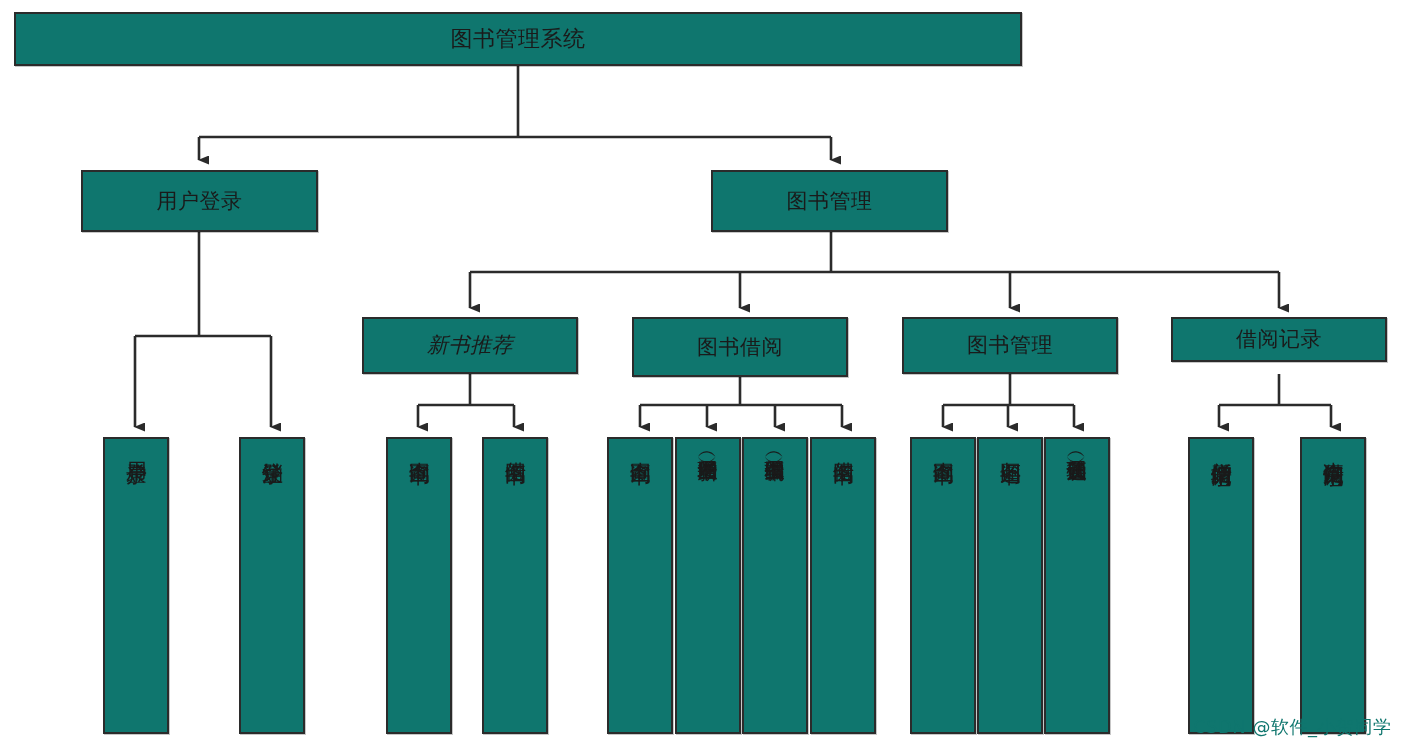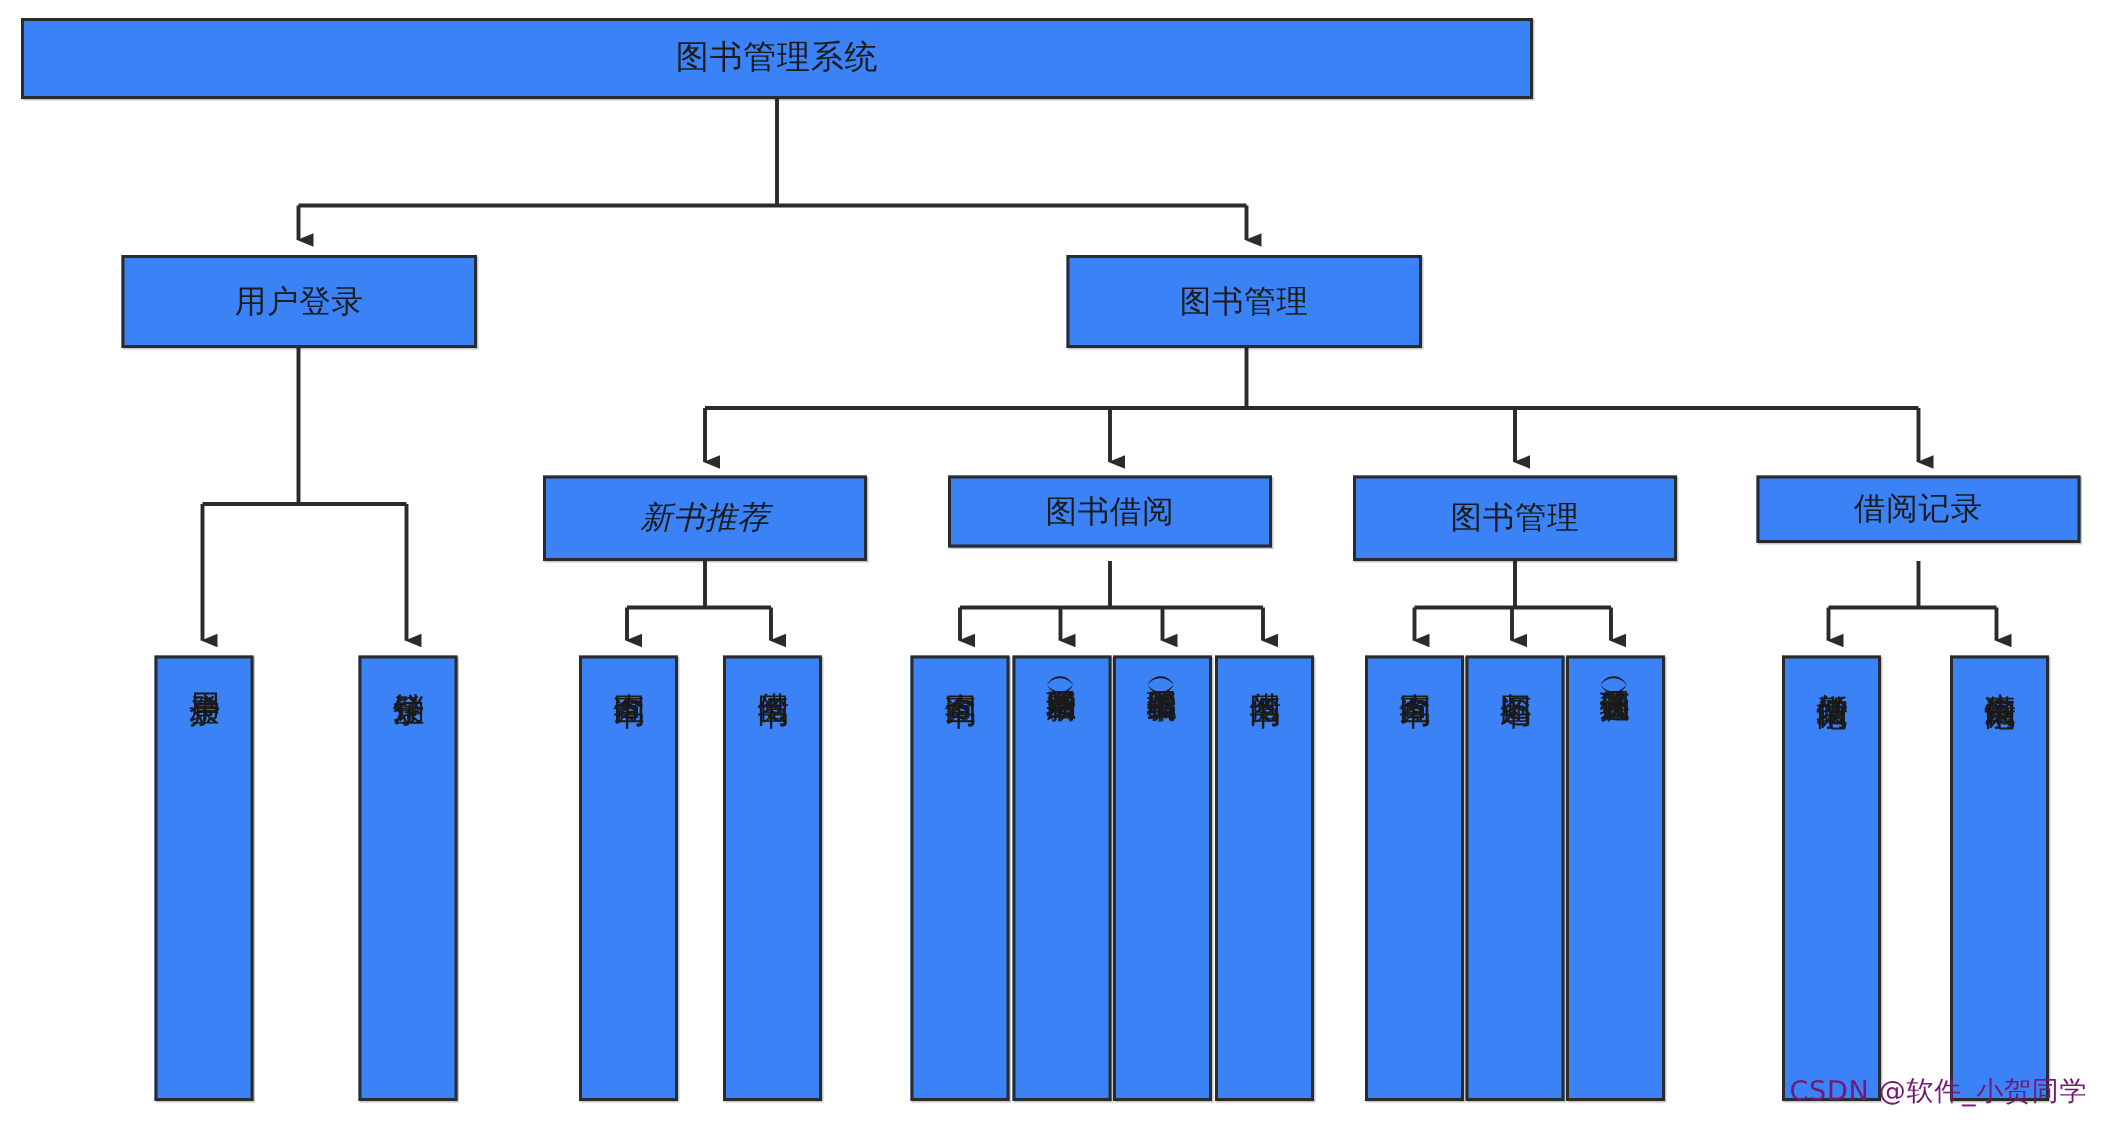--- a/index.html
+++ b/index.html
@@ -22,21 +22,21 @@
     position: absolute;
     left: 0;
     top: 0;
     width: 1405px;
     height: 747px;
     pointer-events: none;
   }
   .node {
     position: absolute;
     box-sizing: border-box;
-    background: #3b82f6;
+    background: #0f766e;
     border: 2px solid #2b2b2b;
     display: flex;
     align-items: center;
     justify-content: center;
     box-shadow: 1px 1px 0 rgba(0,0,0,0.22);
   }
   .node-label {
     color: #1a1a1a;
     text-align: center;
     line-height: 1.18;
@@ -61,21 +61,21 @@
     letter-spacing: 1px;
     white-space: nowrap;
     max-height: 100%;
   }
   .node.vertical.tight .node-label {
     font-size: 20px;
     letter-spacing: 0px;
   }
   .watermark {
     position: absolute;
-    color: #701a75;
+    color: #0f766e;
     font-size: 18px;
     letter-spacing: 0.5px;
     white-space: nowrap;
     user-select: none;
   }
 </style>
 </head>
 <body>
 
 <div id="diagram-root">
@@ -137,21 +137,21 @@
   <div class="node horizontal" style="left:81px; top:170px; width:237px; height:62px;">
     <span class="node-label">用户登录</span>
   </div>
   <div class="node horizontal" style="left:711px; top:170px; width:237px; height:62px;">
     <span class="node-label">图书管理</span>
   </div>
 
   <div class="node horizontal" style="left:362px; top:317px; width:216px; height:57px;font-style:italic;">
     <span class="node-label">新书推荐</span>
   </div>
-  <div class="node horizontal" style="left:632px; top:317px; width:216px; height:48px;">
+  <div class="node horizontal" style="left:632px; top:317px; width:216px; height:60px;">
     <span class="node-label">图书借阅</span>
   </div>
   <div class="node horizontal" style="left:902px; top:317px; width:216px; height:57px;">
     <span class="node-label">图书管理</span>
   </div>
   <div class="node horizontal" style="left:1171px; top:317px; width:216px; height:45px;">
     <span class="node-label">借阅记录</span>
   </div>
 
   <div class="node vertical" style="left:103px; top:437px; width:66px; height:297px;">

